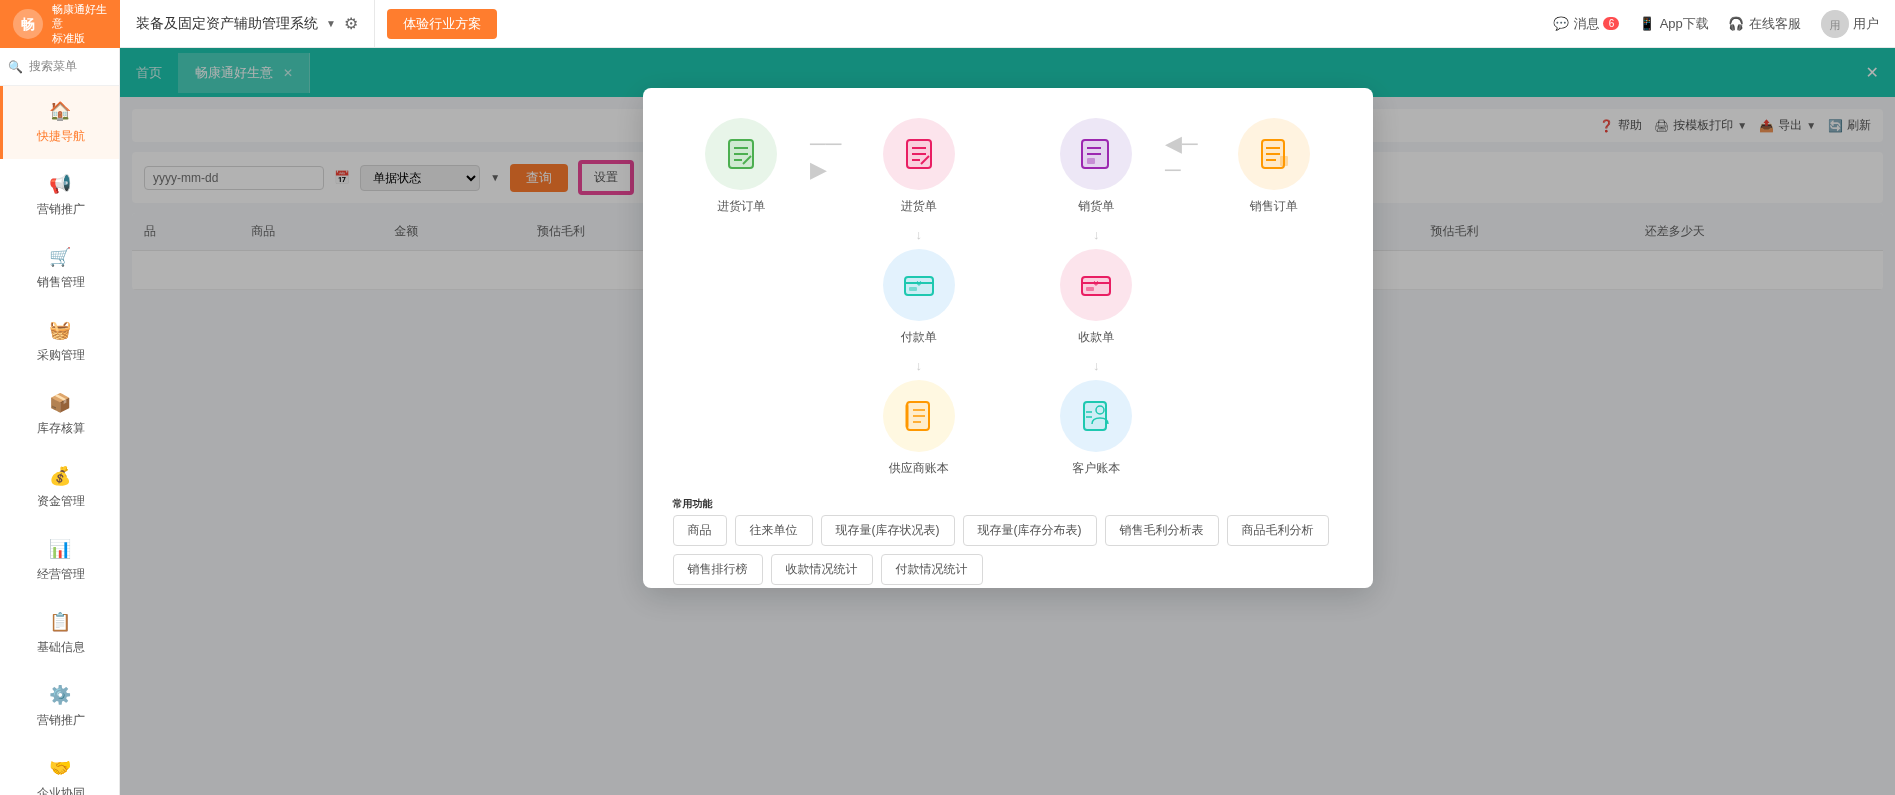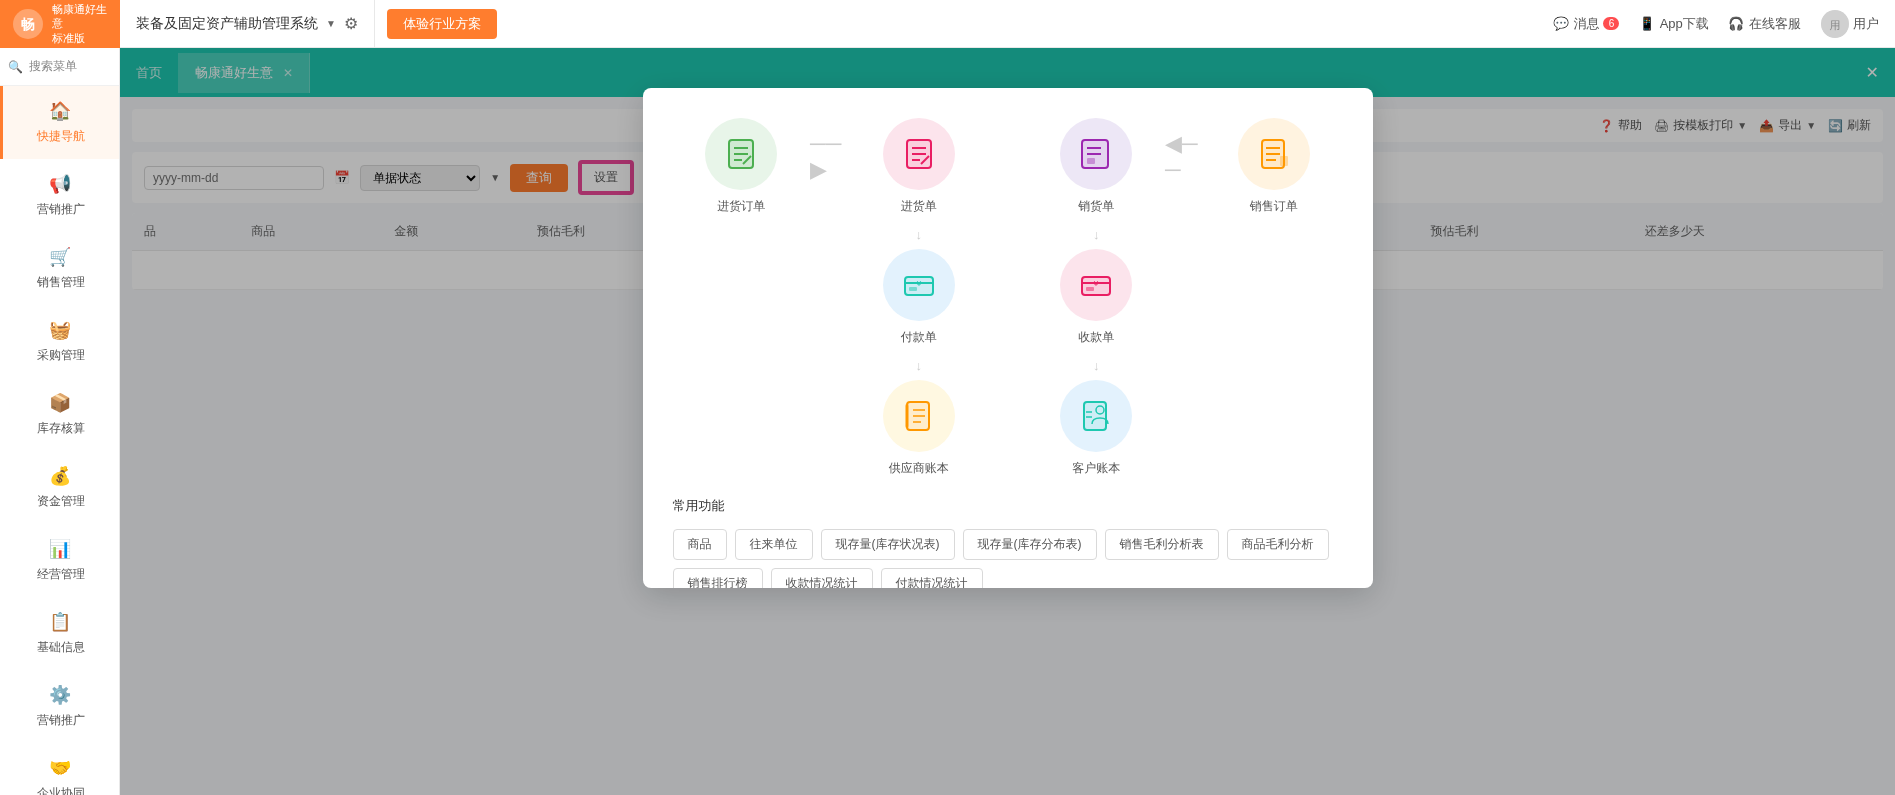--- a/index.html
+++ b/index.html
@@ -162,21 +162,21 @@
     }
     .flow-circle {
       width: 72px; height: 72px; border-radius: 50%;
       display: flex; align-items: center; justify-content: center;
       font-size: 28px; cursor: pointer; transition: transform 0.1s;
     }
     .flow-label { font-size: 12px; color: #555; text-align: center; }
 
     
     .common-functions { margin-top: 10px; }
-    .common-title { font-size: 13px; color: #333; margin-bottom: 14px; font-weight: 400; }
+    .common-title { font-size: 10px; color: #333; margin-bottom: 4px; font-weight: 700; }
     .func-buttons { display: flex; flex-wrap: wrap; gap: 8px; }
     .func-btn {
       border: 1px solid #d9d9d9; background: #fff;
       padding: 6px 14px; border-radius: 4px; font-size: 12px;
       color: #555; cursor: pointer; transition: all 0.2s;
     }
 
     .gear-icon { cursor: pointer; color: #666; font-size: 16px; }
     .dropdown-arrow { font-size: 10px; color: #666; }
 

